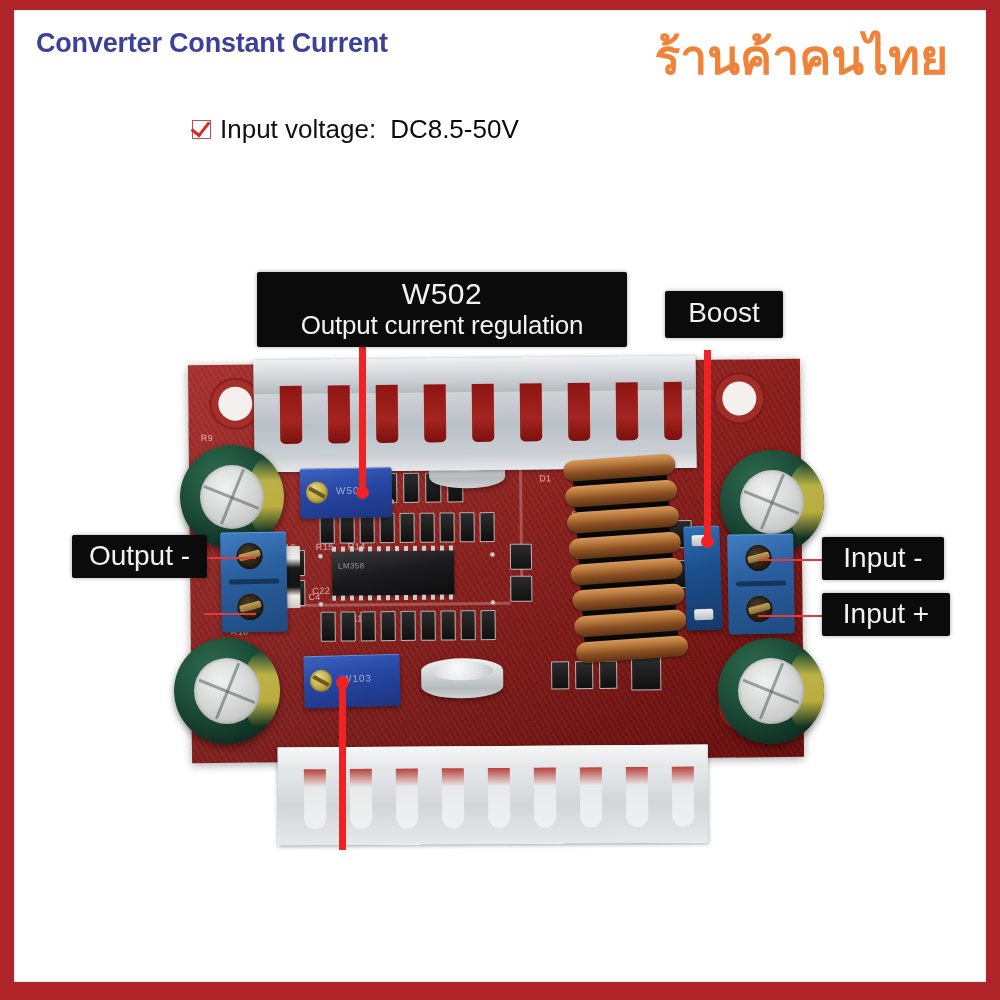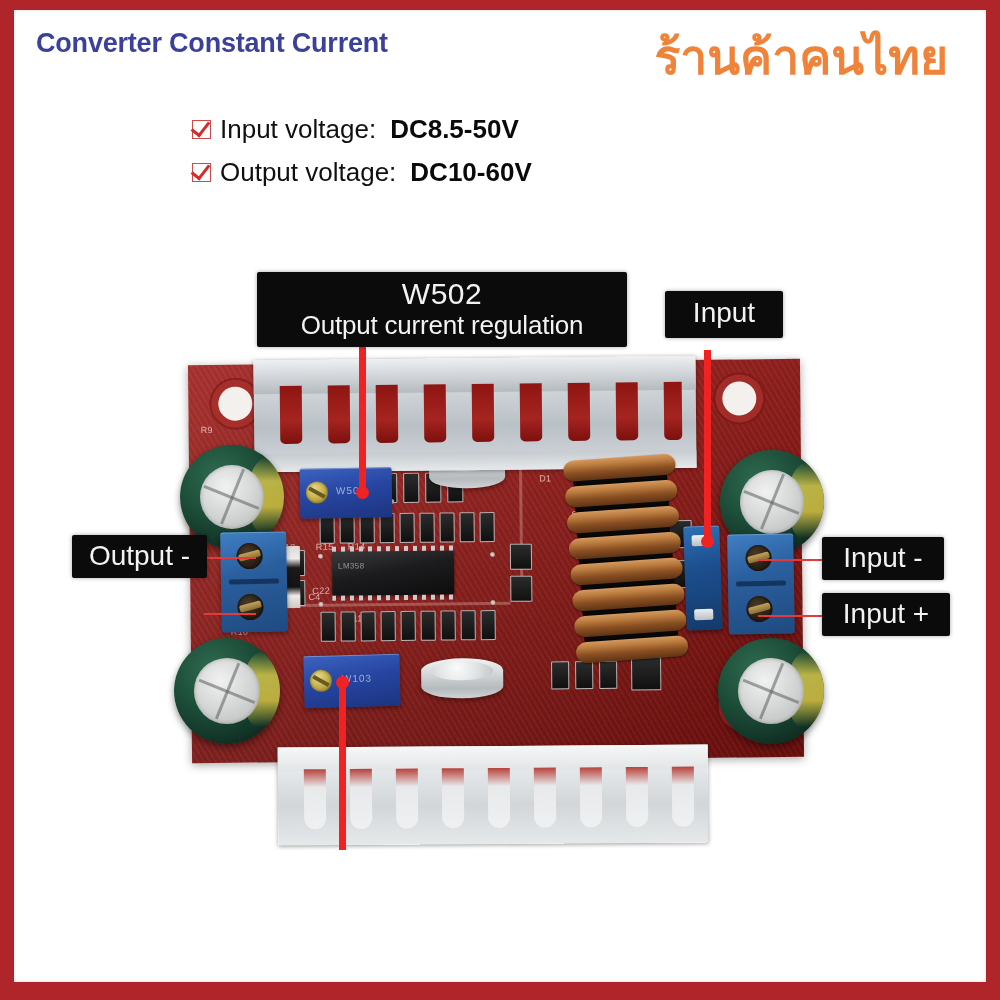--- a/index.html
+++ b/index.html
@@ -93,21 +93,21 @@
   }
   .spec-label {
     font-size: 26px;
     color: #101010;
     font-weight: 500;
     white-space: nowrap;
   }
   .spec-value {
     font-size: 26px;
     color: #0a0a0a;
-    font-weight: bold;
+    font-weight: normal;
     white-space: nowrap;
     margin-left: 14px;
   }
 
   
   .callout {
     position: absolute;
     background: #0b0b0b;
     color: #f2f2f2;
     text-align: center;
@@ -439,25 +439,20 @@
     </div>
 
     <div class="shop-name">ร้านค้าคนไทย</div>
 
     <div class="specs">
       <div class="spec-row">
         <span class="check-box"></span>
         <span class="spec-label">Input voltage:</span>
         <span class="spec-value">DC8.5-50V</span>
       </div>
-      <div class="spec-row">
-        <span class="check-box"></span>
-        <span class="spec-label">Output voltage:</span>
-        <span class="spec-value">DC10-60V</span>
-      </div>
     </div>
 
     <div class="ptr-v" style="left:345px; top:326px; height:160px;"></div>
     <div class="ptr-dot" style="left:342px; top:476px;"></div>
 
     <div class="ptr-v" style="left:690px; top:340px; height:195px;"></div>
     <div class="ptr-dot" style="left:687px; top:525px;"></div>
 
     <div class="ptr-v" style="left:325px; top:672px; height:168px;"></div>
     <div class="ptr-dot" style="left:322px; top:666px;"></div>
@@ -469,21 +464,21 @@
     <div class="ptr-h" style="left:744px; top:605px; width:70px;"></div>
 
     <div id="board">
       <div class="pcb-noise"></div>
 
       <div class="mhole" style="left:30px;  top:22px;"></div>
       <div class="mhole" style="left:534px; top:22px;"></div>
       <div class="mhole" style="left:30px;  top:330px;"></div>
       <div class="mhole" style="left:534px; top:330px;"></div>
 
-      <div class="silk" style="left:12px;  top:60px;">R9</div>
+      <div class="silk" style="left:12px;  top:68px;">R9</div>
       <div class="silk" style="left:250px; top:96px;">R8</div>
       <div class="silk" style="left:155px; top:250px;">C11</div>
       <div class="silk" style="left:118px; top:228px;">C4</div>
       <div class="silk" style="left:126px; top:178px;">R15</div>
       <div class="silk" style="left:158px; top:178px;">R14</div>
       <div class="silk" style="left:88px;  top:178px;">R13</div>
       <div class="silk" style="left:122px; top:222px;">C22</div>
       <div class="silk" style="left:350px; top:112px;">D1</div>
       <div class="silk" style="left:382px; top:148px;">Q1</div>
       <div class="silk" style="left:382px; top:188px;">Q2</div>
@@ -653,21 +648,21 @@
       <div class="coil" style="top:158px;"></div>
       <div class="coil" style="top:184px;"></div>
     </div>
 
     <div class="callout" id="callout-w502">
       <span class="big">W502</span>
       <span class="sub">Output current regulation</span>
     </div>
 
     <div class="callout" id="callout-fuse">
-      <span class="one">Input</span>
+      <span class="one">Boost</span>
     </div>
 
 
     <div class="callout" id="callout-output-minus">
       <span class="one">Output -</span>
     </div>
     <div class="callout" id="callout-input-minus">
       <span class="one">Input -</span>
     </div>
     <div class="callout" id="callout-input-plus">

